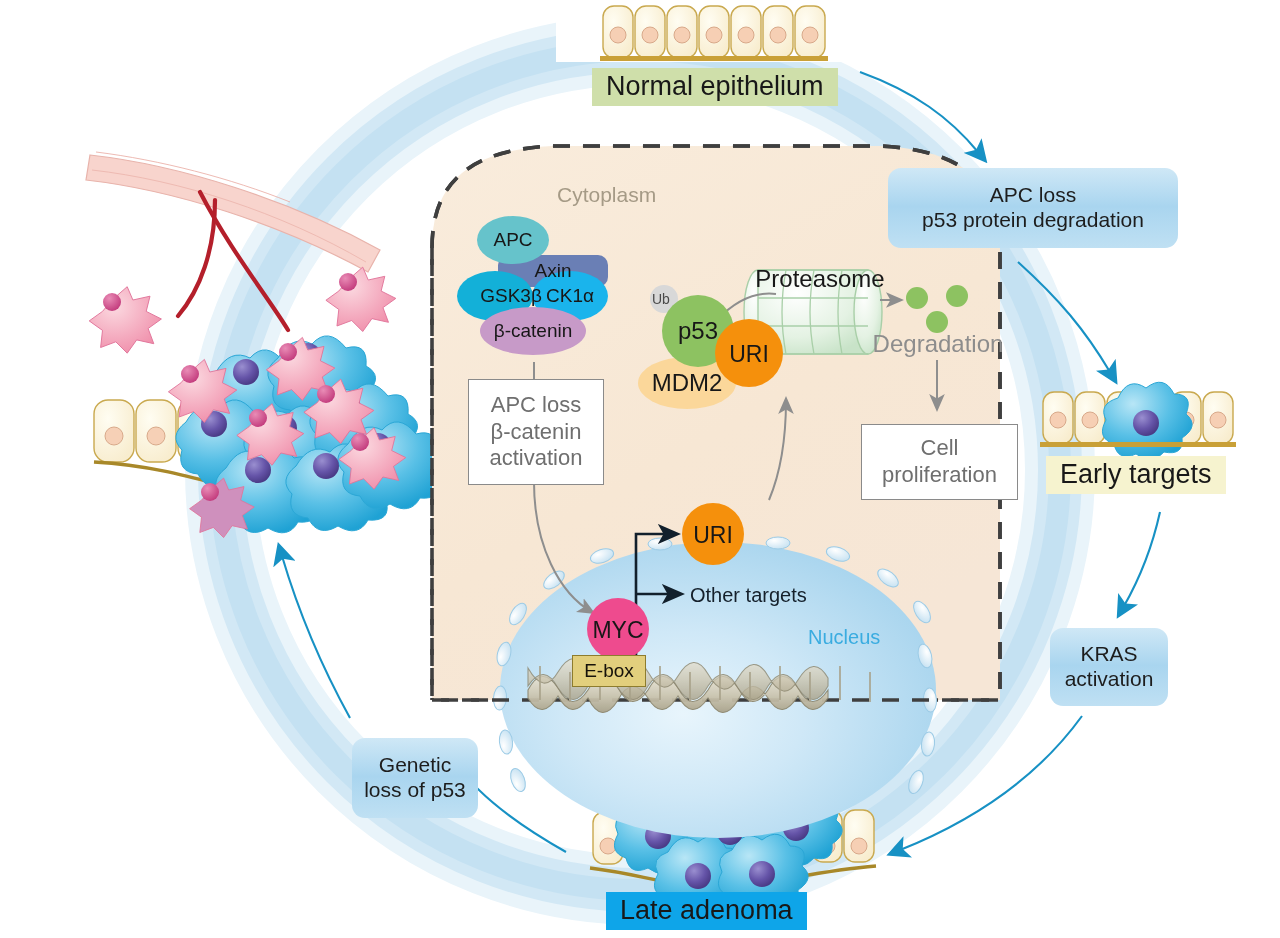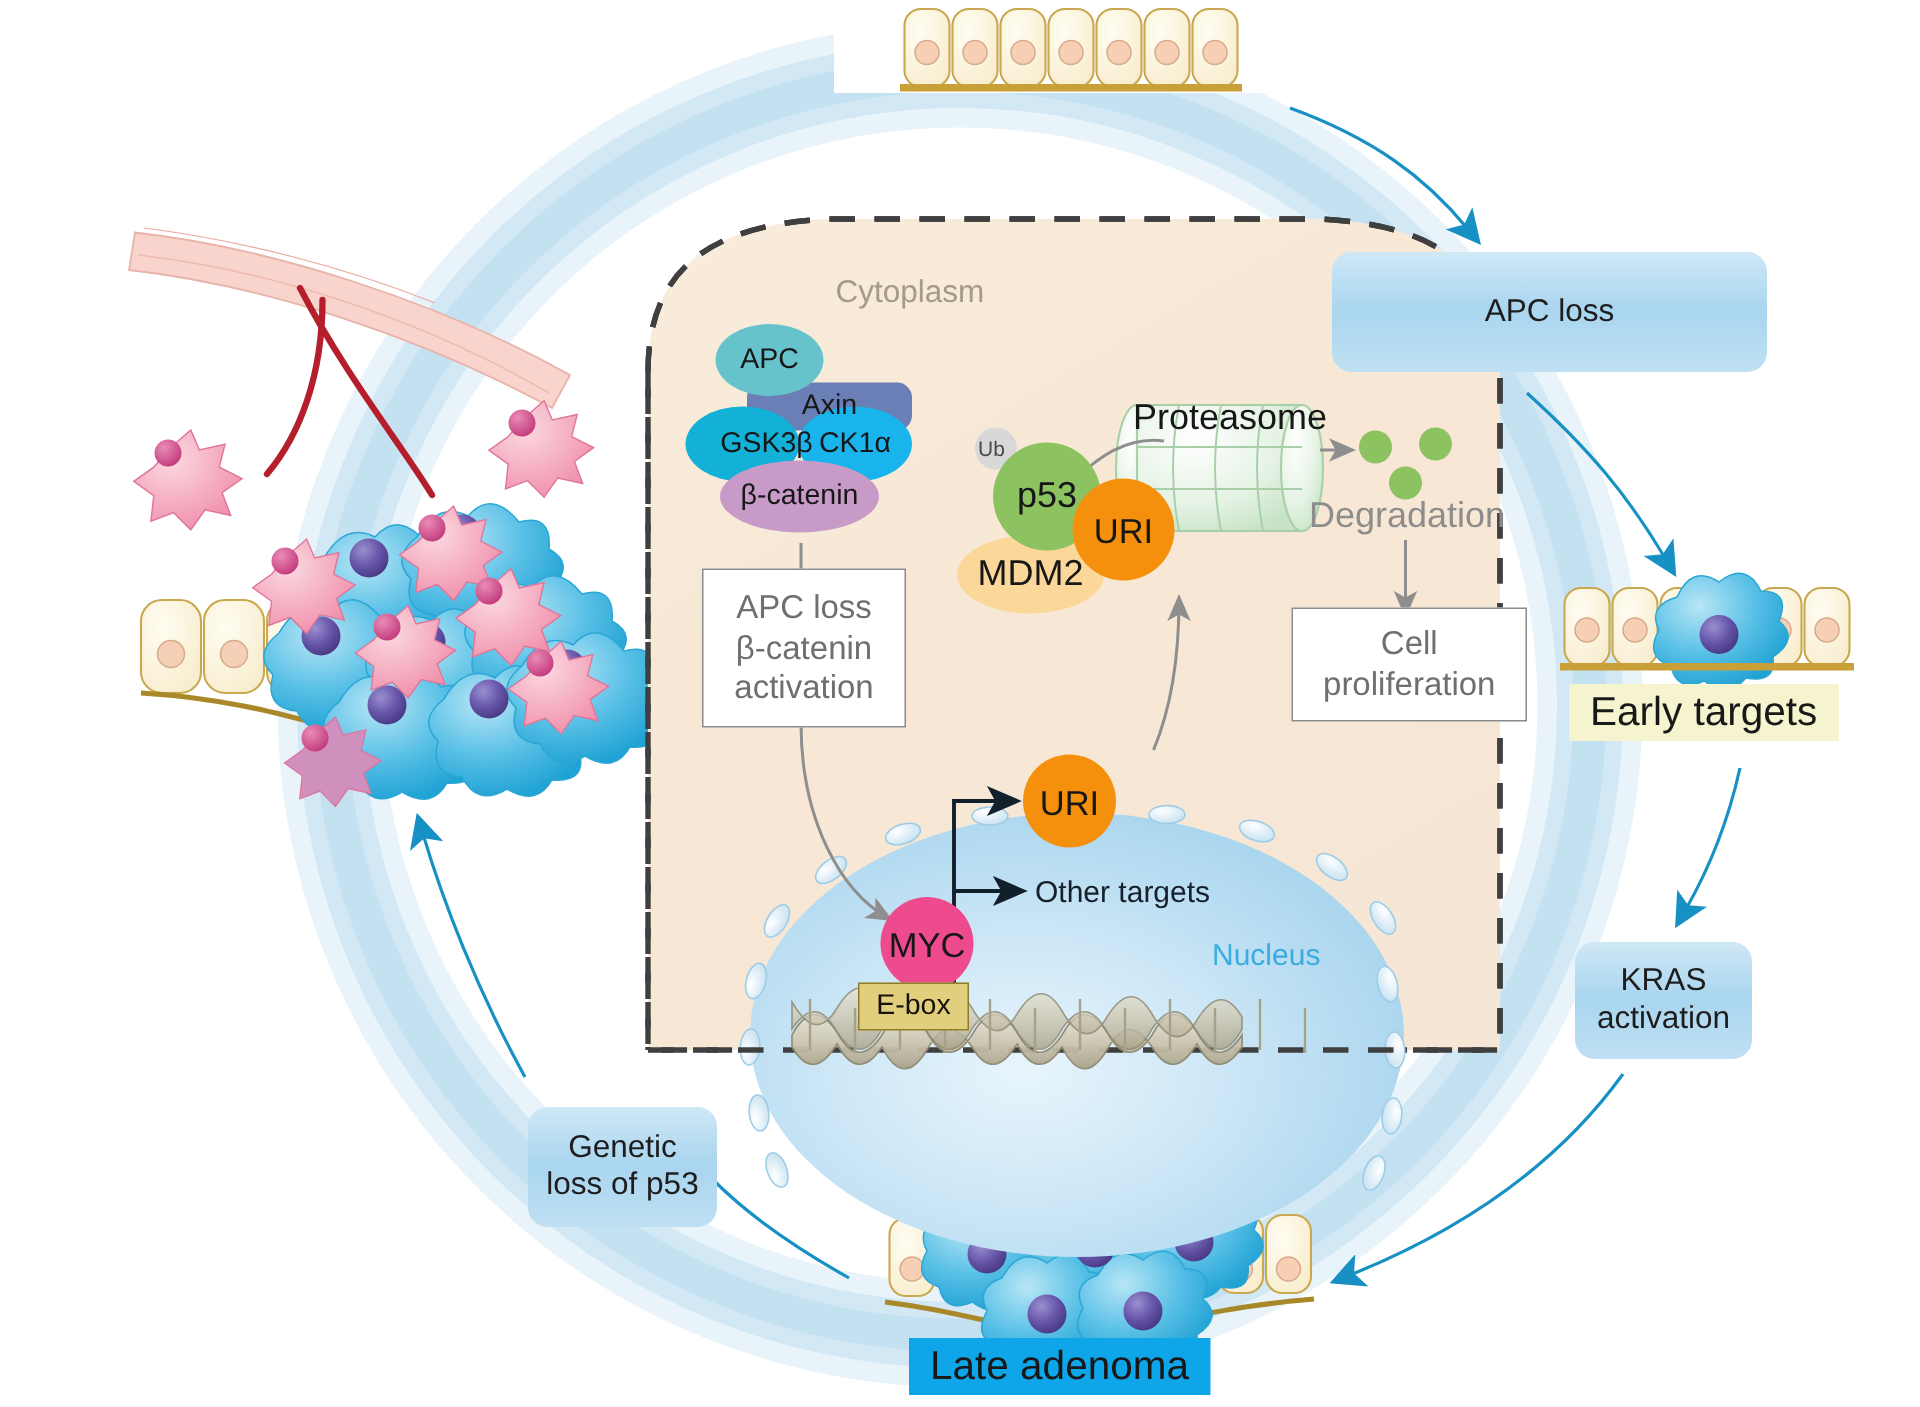--- a/index.html
+++ b/index.html
@@ -376,34 +376,38 @@
     <g>
       <ellipse cx="687" cy="383" rx="49" ry="26" fill="#fbd79a"></ellipse>
       <circle cx="664" cy="299" r="14" fill="#d8d8d8"></circle>
       <circle cx="698" cy="331" r="36" fill="#8dc261"></circle>
       <circle cx="749" cy="353" r="34" fill="#f5900c"></circle>
       <circle cx="713" cy="534" r="31" fill="#f5900c"></circle>
       <circle cx="618" cy="629" r="31" fill="#ee4b8e"></circle>
     </g>
   </svg>
 
+  <div class="lbl stagelabel" style="left:592px;top:68px;background:#cfdfaa;">
+    <span>Normal epithelium</span>
+  </div>
 
   <div class="lbl stagelabel" style="left:1046px;top:456px;background:#f6f3cf;">
     <span>Early targets</span>
   </div>
 
   <div class="lbl stagelabel" style="left:606px;top:892px;background:#0ea5e9;">
     <span>Late adenoma</span>
   </div>
 
 
   <div class="calloutbox" style="left:888px;top:168px;width:290px;height:80px;
               background:linear-gradient(180deg,#cfe8f6 0%,#a9d5ef 48%,#bfe0f3 100%);">
     <div>
       <div>APC loss</div>
+      <div>p53 protein degradation</div>
     </div>
   </div>
 
   <div class="calloutbox" style="left:1050px;top:628px;width:118px;height:78px;
               background:linear-gradient(180deg,#cfe8f6 0%,#a9d5ef 48%,#bfe0f3 100%);">
     <div>
       <div>KRAS</div>
       <div>activation</div>
     </div>
   </div>
@@ -441,20 +445,20 @@
   <div class="ebox" style="left:572px;top:655px;width:72px;height:30px;">E-box</div>
 
   <div class="graybox" style="left:468px;top:379px;width:134px;height:104px;">
     <div>
       <div>APC loss</div>
       <div>β-catenin</div>
       <div>activation</div>
     </div>
   </div>
 
-  <div class="graybox" style="left:861px;top:405px;width:155px;height:74px;">
+  <div class="graybox" style="left:861px;top:424px;width:155px;height:74px;">
     <div>
       <div>Cell</div>
       <div>proliferation</div>
     </div>
   </div>
 
 </div>
 
 </body></html>

